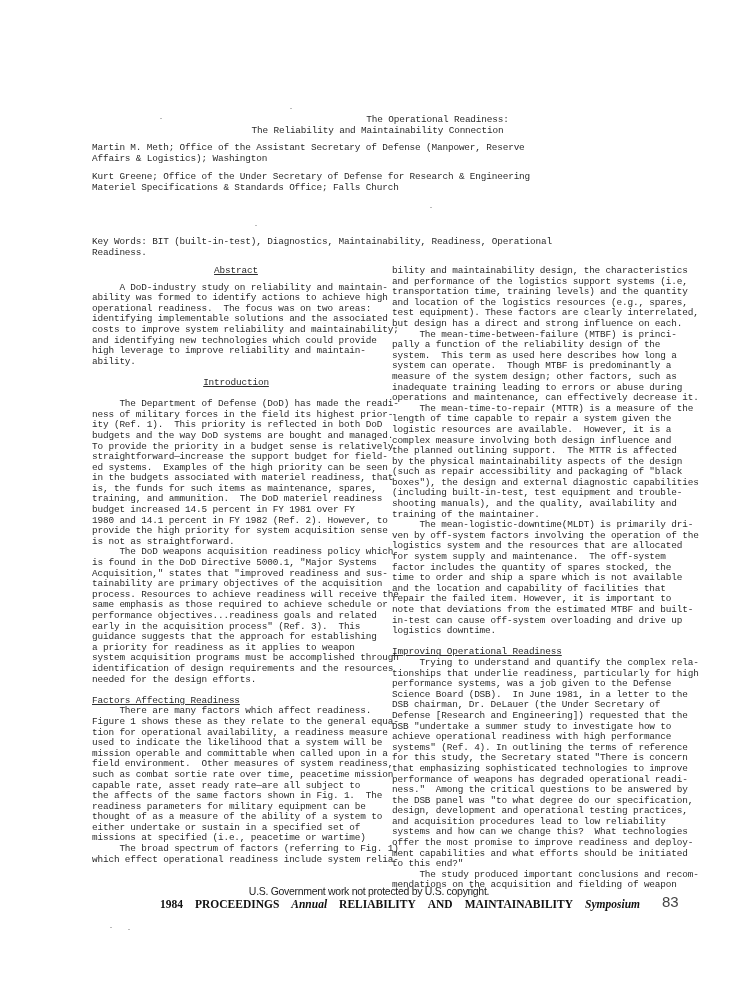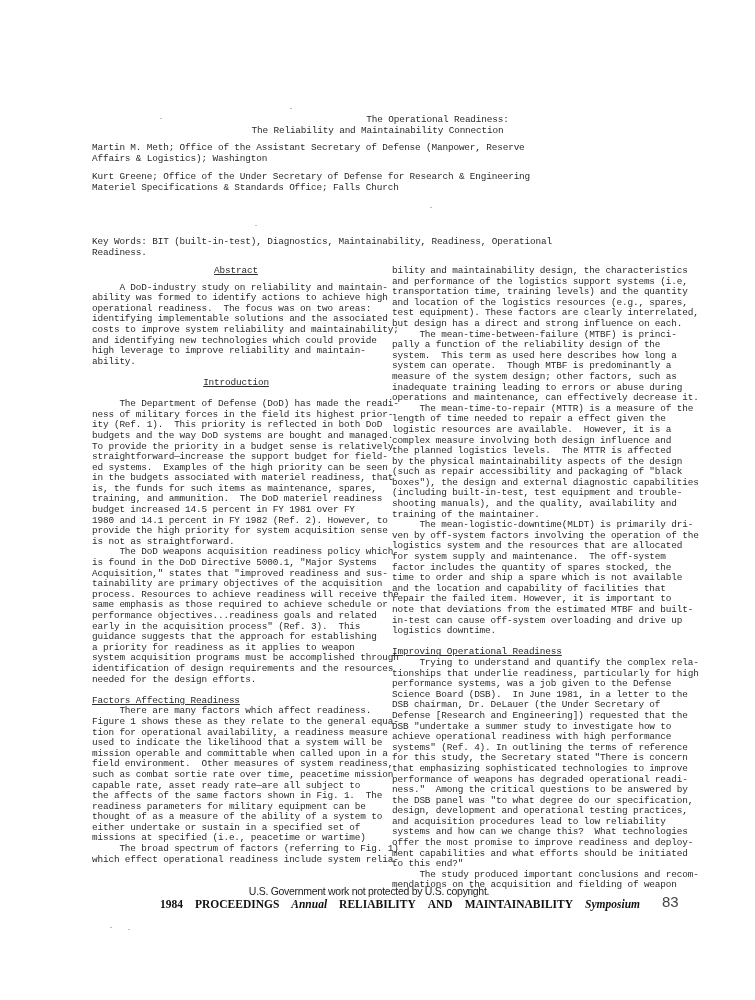--- a/index.html
+++ b/index.html
@@ -131,24 +131,24 @@
     <span class="line">test equipment). These factors are clearly interrelated,</span>
     <span class="line">but design has a direct and strong influence on each.</span>
     <span class="line">     The mean-time-between-failure (MTBF) is princi-</span>
     <span class="line">pally a function of the reliability design of the</span>
     <span class="line">system.  This term as used here describes how long a</span>
     <span class="line">system can operate.  Though MTBF is predominantly a</span>
     <span class="line">measure of the system design; other factors, such as</span>
     <span class="line">inadequate training leading to errors or abuse during</span>
     <span class="line">operations and maintenance, can effectively decrease it.</span>
     <span class="line">     The mean-time-to-repair (MTTR) is a measure of the</span>
-    <span class="line">length of time needed to repair a effect given the</span>
+    <span class="line">length of time capable to repair a system given the</span>
     <span class="line">logistic resources are available.  However, it is a</span>
     <span class="line">complex measure involving both design influence and</span>
-    <span class="line">the planned logistics levels.  The MTTR is affected</span>
+    <span class="line">the planned outlining support.  The MTTR is affected</span>
     <span class="line">by the physical maintainability aspects of the design</span>
     <span class="line">(such as repair accessibility and packaging of "black</span>
     <span class="line">boxes"), the design and external diagnostic capabilities</span>
     <span class="line">(including built-in-test, test equipment and trouble-</span>
     <span class="line">shooting manuals), and the quality, availability and</span>
     <span class="line">training of the maintainer.</span>
     <span class="line">     The mean-logistic-downtime(MLDT) is primarily dri-</span>
     <span class="line">ven by off-system factors involving the operation of the</span>
     <span class="line">logistics system and the resources that are allocated</span>
     <span class="line">for system supply and maintenance.  The off-system</span>

